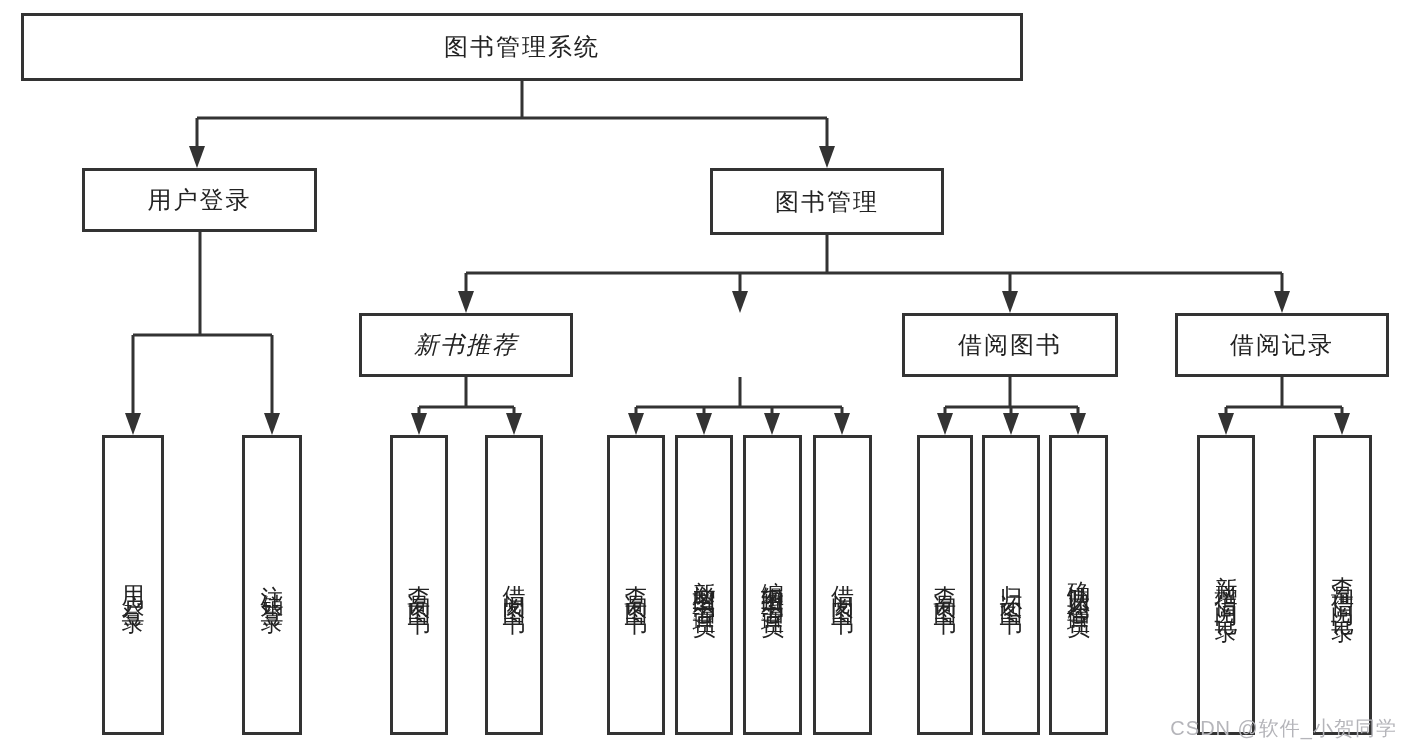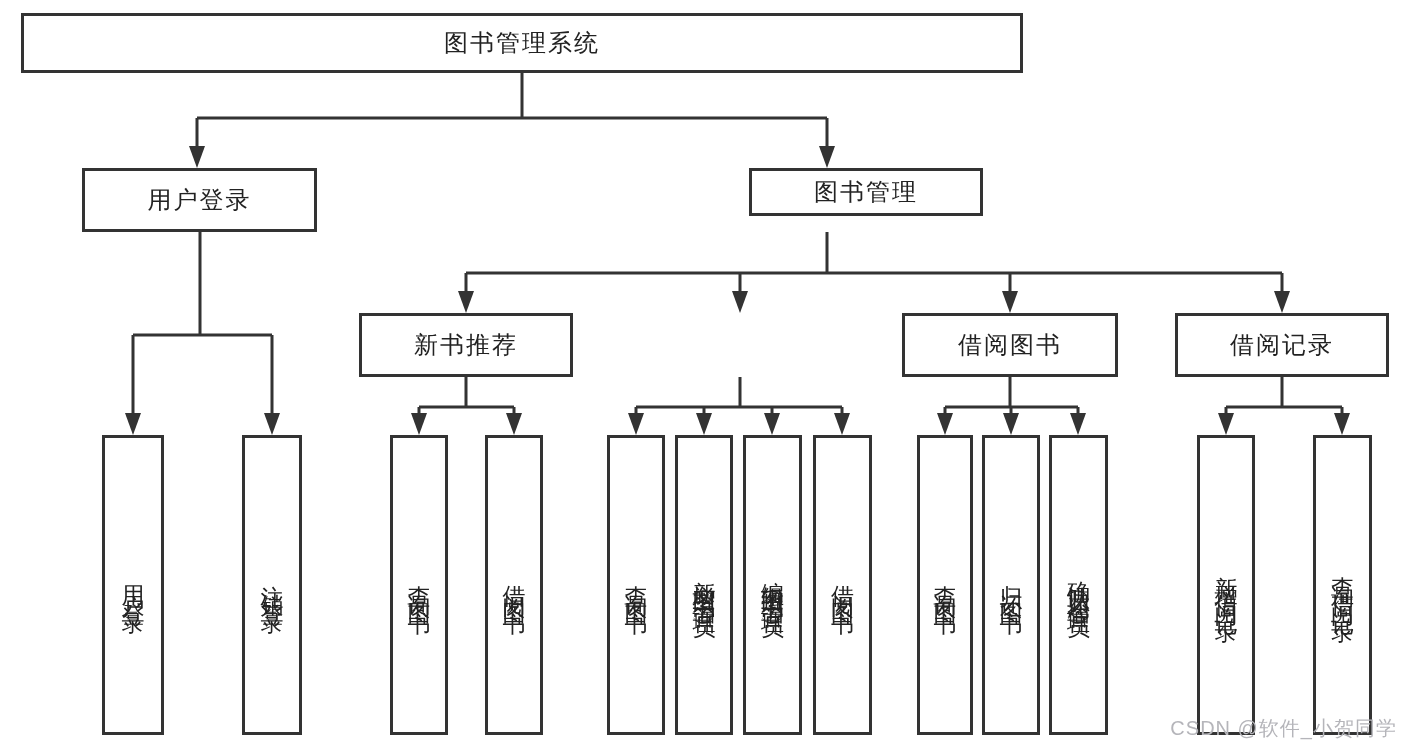--- a/index.html
+++ b/index.html
@@ -62,26 +62,26 @@
         <polygon points="764,413 780,413 772,435"></polygon>
         <polygon points="834,413 850,413 842,435"></polygon>
         <polygon points="937,413 953,413 945,435"></polygon>
         <polygon points="1003,413 1019,413 1011,435"></polygon>
         <polygon points="1070,413 1086,413 1078,435"></polygon>
         <polygon points="1218,413 1234,413 1226,435"></polygon>
         <polygon points="1334,413 1350,413 1342,435"></polygon>
       </g>
   </svg>
 
-  <div class="box" style="left:21px;top:13px;width:1002px;height:60px;">图书管理系统</div>
+  <div class="box" style="left:21px;top:13px;width:1002px;height:68px;">图书管理系统</div>
 
   <div class="box" style="left:82px;top:168px;width:235px;height:64px;">用户登录</div>
-  <div class="box" style="left:749px;top:168px;width:234px;height:48px;">图书管理</div>
+  <div class="box" style="left:710px;top:168px;width:234px;height:67px;">图书管理</div>
 
-  <div class="box" style="left:359px;top:313px;width:214px;height:64px;">新书推荐</div>
+  <div class="box" style="left:359px;top:313px;width:214px;height:64px;font-style:italic;">新书推荐</div>
   <div class="box" style="left:902px;top:313px;width:216px;height:64px;">借阅图书</div>
   <div class="box" style="left:1175px;top:313px;width:214px;height:64px;">借阅记录</div>
 
   <div class="box leaf" style="left:102px;top:435px;width:62px;height:300px;">用户登录</div>
   <div class="box leaf" style="left:242px;top:435px;width:60px;height:300px;">注销登录</div>
 
   <div class="box leaf" style="left:390px;top:435px;width:58px;height:300px;">查询图书</div>
   <div class="box leaf" style="left:485px;top:435px;width:58px;height:300px;">借阅图书</div>
 
   <div class="box leaf" style="left:607px;top:435px;width:58px;height:300px;">查询图书</div>

